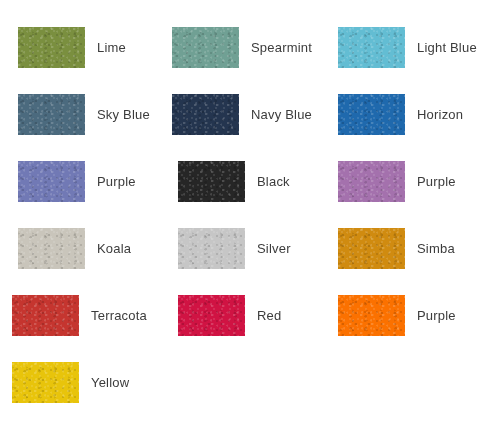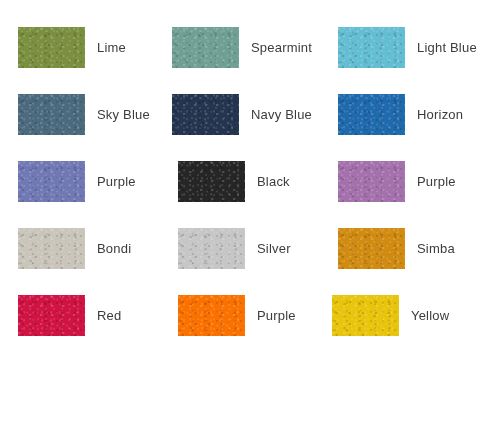--- a/index.html
+++ b/index.html
@@ -102,29 +102,33 @@
     <div class="swatch-cell col-2">
       <div class="swatch-chip" style="background-color: rgb(38, 38, 38);"></div>
       <span class="swatch-label">Black</span>
     </div>
     <div class="swatch-cell col-1">
       <div class="swatch-chip" style="background-color: rgb(164, 113, 173);"></div>
       <span class="swatch-label">Purple</span>
     </div>
     <div class="swatch-cell col-1">
       <div class="swatch-chip" style="background-color: rgb(201, 197, 187);"></div>
-      <span class="swatch-label">Bondi</span>
+      <span class="swatch-label">Koala</span>
     </div>
     <div class="swatch-cell col-2">
       <div class="swatch-chip" style="background-color: rgb(198, 198, 198);"></div>
       <span class="swatch-label">Silver</span>
     </div>
     <div class="swatch-cell col-2">
       <div class="swatch-chip" style="background-color: rgb(208, 139, 16);"></div>
       <span class="swatch-label">Simba</span>
+    </div>
+    <div class="swatch-cell col-3">
+      <div class="swatch-chip" style="background-color: rgb(197, 53, 47);"></div>
+      <span class="swatch-label">Terracota</span>
     </div>
     <div class="swatch-cell col-1">
       <div class="swatch-chip" style="background-color: rgb(208, 19, 67);"></div>
       <span class="swatch-label">Red</span>
     </div>
     <div class="swatch-cell col-2">
       <div class="swatch-chip" style="background-color: rgb(251, 113, 0);"></div>
       <span class="swatch-label">Purple</span>
     </div>
     <div class="swatch-cell col-3">

